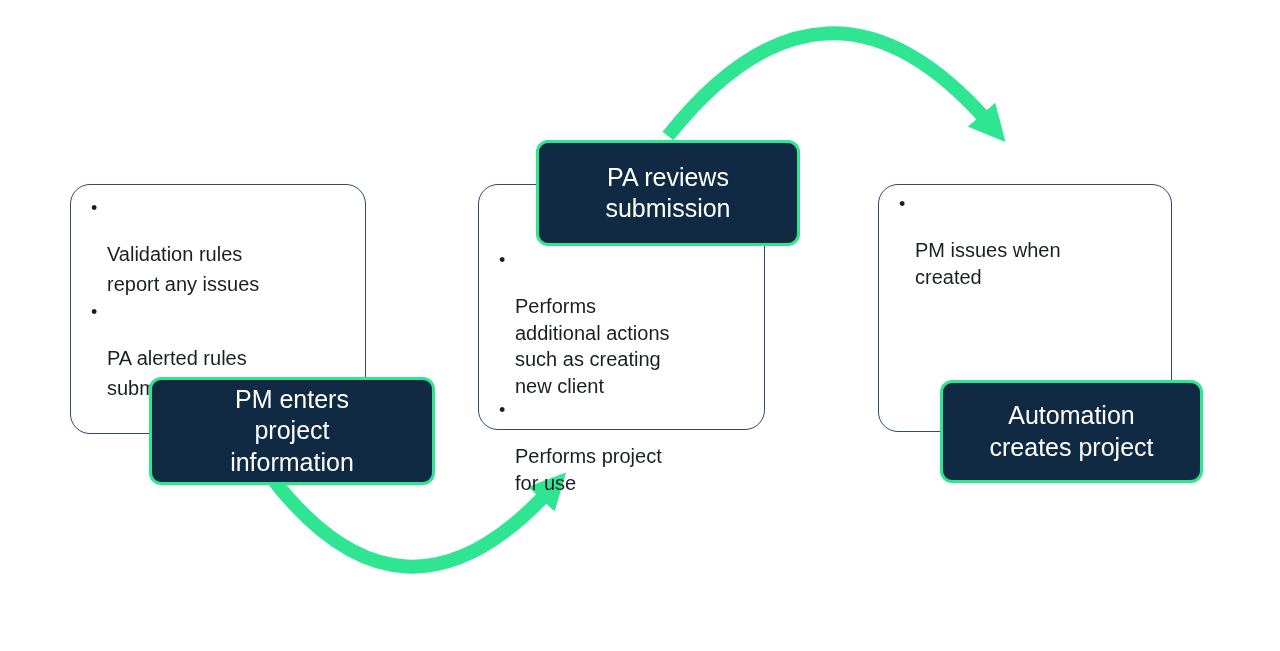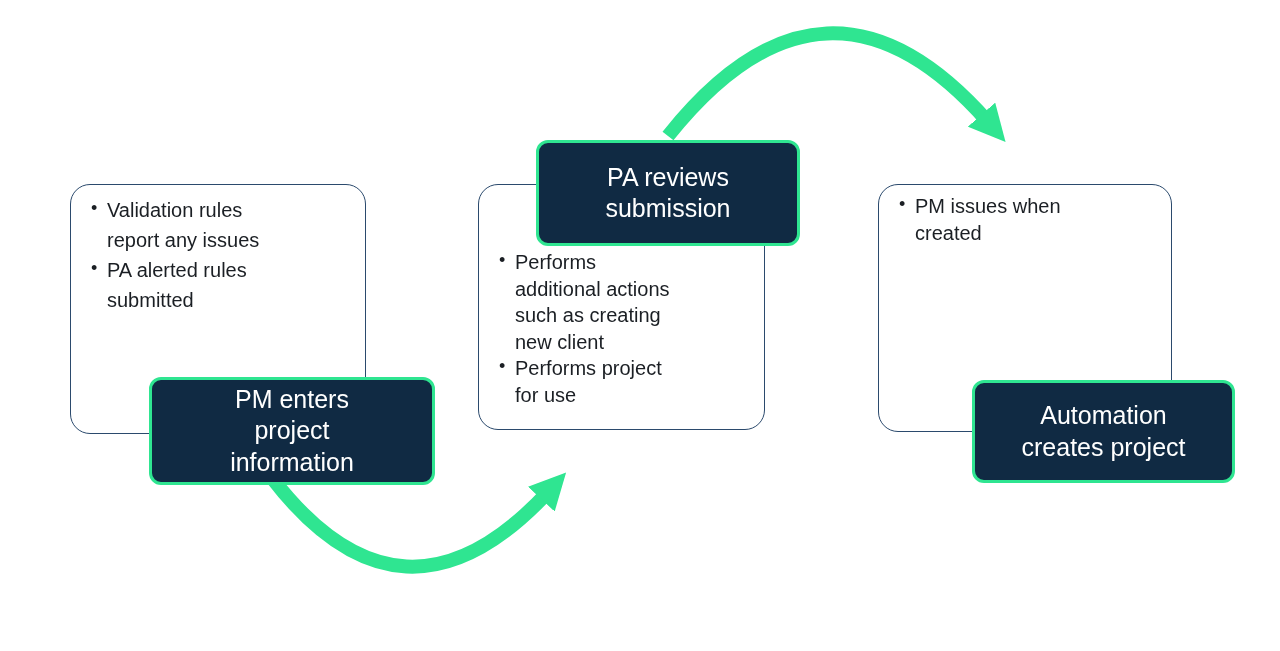--- a/index.html
+++ b/index.html
@@ -42,21 +42,21 @@
     font-size: 20px;
     line-height: 1.5;
   }
   .bullet-item { display: flex; align-items: flex-start; }
   .bullet-dot {
     flex: 0 0 20px;
     text-align: left;
     padding-left: 4px;
     font-size: 18px;
   }
-  .bullet-text { white-space: pre-line; flex: 1 1 auto; }
+  .bullet-text { white-space: pre-line; flex: 1 1 auto; margin-top: 44px; }
   .stage-2 .bullets { padding-top: 64px; line-height: 1.33; }
   .stage-3 .bullets { padding-top: 8px;  line-height: 1.33; }
   .title-box {
     position: absolute;
     background: var(--dark-navy);
     border: 3px solid var(--accent-green);
     border-radius: 12px;
     display: flex;
     align-items: center;
     justify-content: center;
@@ -65,21 +65,21 @@
     font-size: 25px;
     line-height: 1.25;
     white-space: pre-line;
   }
   
   .card-1  { left: 70px;  top: 184px; width: 296px; height: 250px; }
   .box-1   { left: 149px; top: 377px; width: 286px; height: 108px; }
   .card-2  { left: 478px; top: 184px; width: 287px; height: 246px; }
   .box-2   { left: 536px; top: 140px; width: 264px; height: 106px; }
   .card-3  { left: 878px; top: 184px; width: 294px; height: 248px; }
-  .box-3   { left: 972px; top: 380px; width: 263px; height: 103px; }
+  .box-3   { left: 940px; top: 380px; width: 263px; height: 103px; }
 </style>
 </head>
 <body>
 
 <div class="canvas">
 
   <svg class="arrow-layer" viewBox="0 0 1280 651" xmlns="http://www.w3.org/2000/svg" aria-hidden="true">
     <defs>
       <marker id="arrowhead" markerUnits="strokeWidth" markerWidth="2.6" markerHeight="2.6" refX="0.7" refY="1.3" orient="auto">
         <path d="M0,0 L2.6,1.3 L0,2.6 Z" fill="#2FE591"></path>

